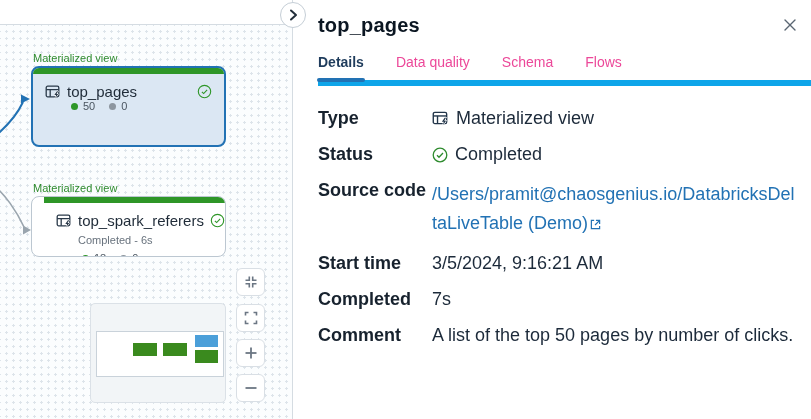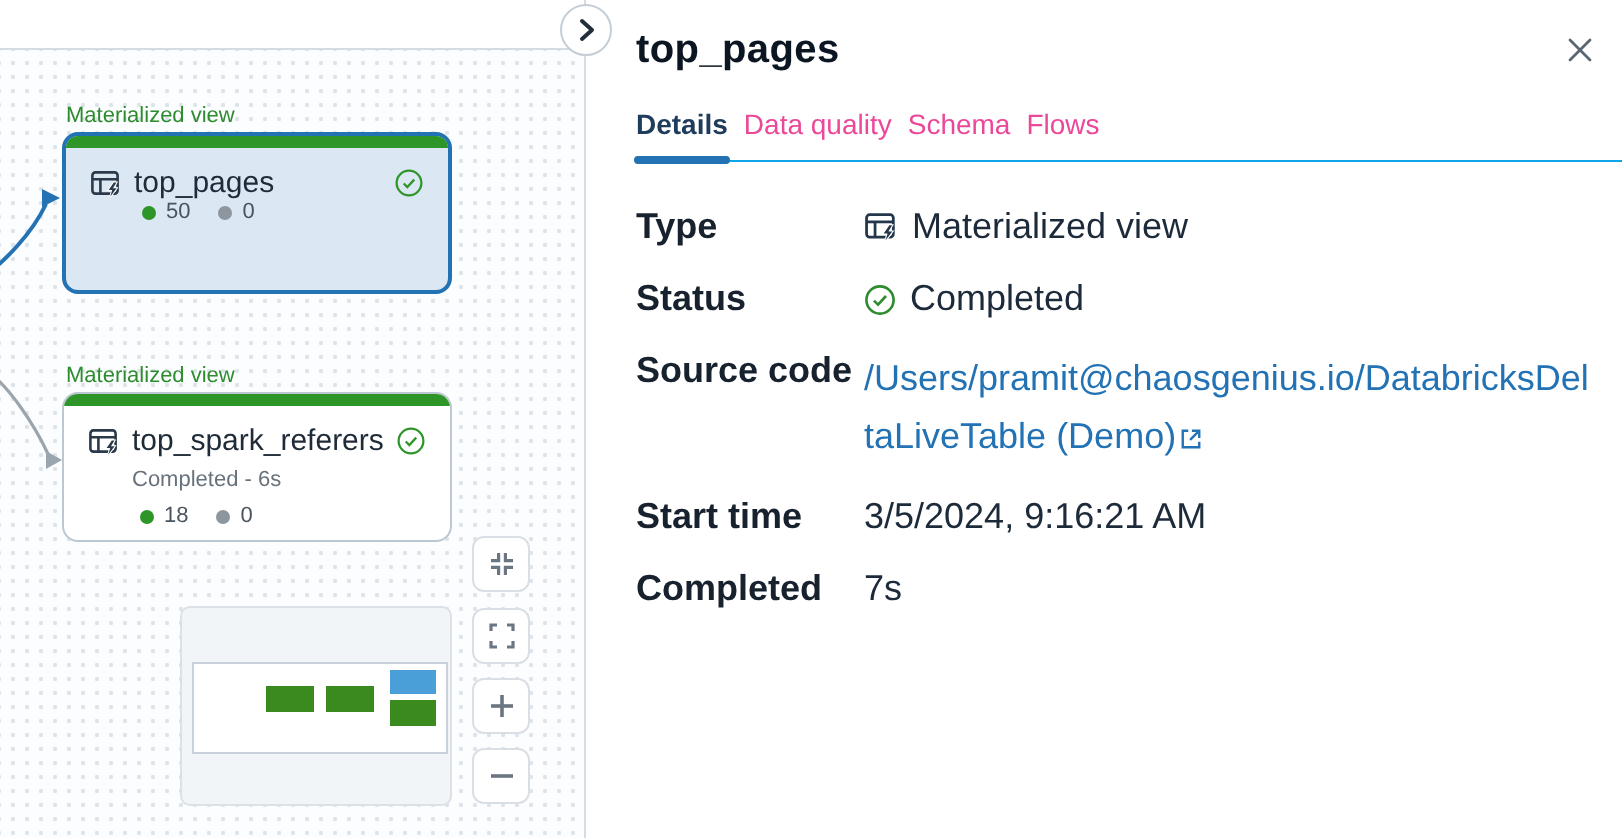--- a/index.html
+++ b/index.html
@@ -58,21 +58,21 @@
     position:absolute; left:5px; top:27px; width:128px; height:46px;
     background:#fff; border:1px solid #c9d2da;
   }
   .mini-rect { position:absolute; }
 
   
   #panel { position:absolute; left:293px; top:0; width:518px; height:419px; background:#fff; padding:14px 0 0 25px; }
   #panel-title { font-size:20px; font-weight:700; color:#0b1622; letter-spacing:0.2px; }
   #panel-close { position:absolute; right:10px; top:14px; width:22px; height:22px; display:flex; align-items:center; justify-content:center; cursor:pointer; }
 
-  #tabs { display:flex; gap:8px; margin-top:17px; border-bottom:1px solid #0ea5e9; padding-right:0; margin-right:0; }
+  #tabs { display:flex; gap:32px; margin-top:17px; border-bottom:6px solid #0ea5e9; padding-right:0; margin-right:0; }
   .tab { font-size:14px; padding-bottom:10px; position:relative; color:#ec4899; cursor:pointer; }
   .tab.active { color:#1f3c5c; font-weight:700; }
   .tab.active::after { content:""; position:absolute; left:-1px; right:-1px; bottom:-2px; height:4px; background:#2272b4; border-radius:2px; }
 
   #detail-rows { margin-top:22px; padding-right:14px; }
   .detail-row { display:grid; grid-template-columns:114px 1fr; margin-bottom:15px; font-size:18px; align-items:start; }
   .detail-label { font-weight:700; color:#17222e; }
   .detail-value { color:#1c2a3a; display:flex; align-items:center; gap:7px; }
   .detail-link { color:#2272b4; text-decoration:none; max-width:356px; display:inline; line-height:1.62; overflow-wrap:anywhere; }
   .ext-icon { vertical-align:-1px; margin-left:2px; }
@@ -120,21 +120,21 @@
           </span>
           <span class="metric">
             <span class="dot dot-gray"></span>
             <span>0</span>
           </span>
         </div>
       </div>
     </div>
 
     <div class="node-type-label" style="left:33px; top:157px;">Materialized view</div>
-    <div class="dag-node" style="left:31px; top:171px; height:75px;">
+    <div class="dag-node" style="left:31px; top:171px; height:61px;padding-left:12px;">
       <div class="node-strip"></div>
       <div class="node-body">
         <div class="node-row1">
           <span>
             <svg width="16" height="16" viewBox="0 0 16 16">
               <rect x="1.2" y="2.2" width="12.6" height="10.6" rx="1.5" fill="none" stroke="#2b3a4a" stroke-width="1.3"></rect>
               <line x1="1.2" y1="5.6" x2="13.8" y2="5.6" stroke="#2b3a4a" stroke-width="1.3"></line>
               <line x1="5.2" y1="5.6" x2="5.2" y2="12.8" stroke="#2b3a4a" stroke-width="1.3"></line>
               <path d="M11.9 7.2 L9.3 11 h1.8 l-1 3.4 3.2-4.3 h-1.8 l1.7-2.9 z" fill="#2b3a4a" stroke="#fff" stroke-width="1" paint-order="stroke"></path>
             </svg>
@@ -284,16 +284,22 @@
           </div>
       </div>
 
       <div class="detail-row">
         <div class="detail-label">Completed</div>
         <div class="detail-value">
             <span>7s</span>
           </div>
       </div>
 
+      <div class="detail-row">
+        <div class="detail-label">Comment</div>
+        <div class="detail-value">
+            <span>A list of the top 50 pages by number of clicks.</span>
+          </div>
+      </div>
 
     </div>
   </div>
 </div>
 
 </body></html>

